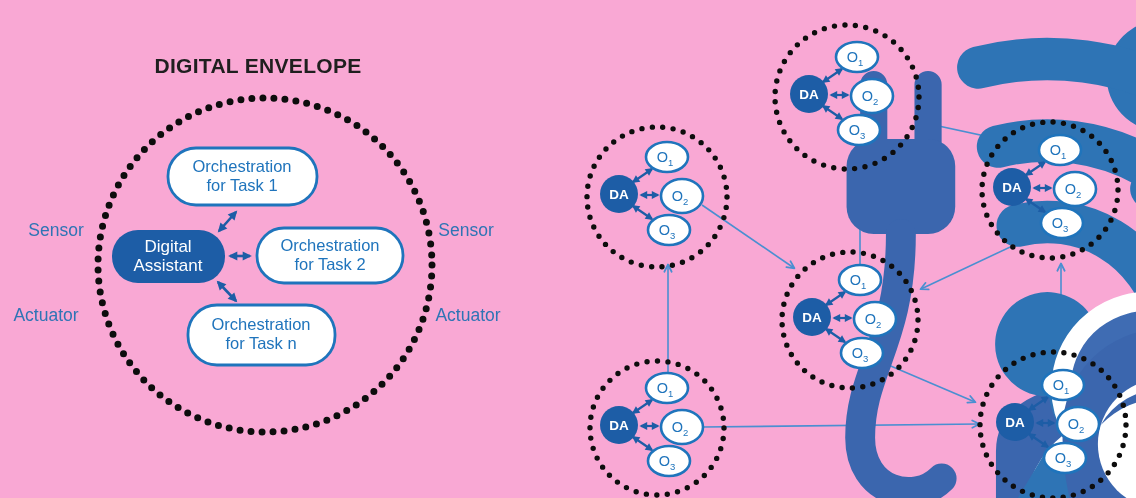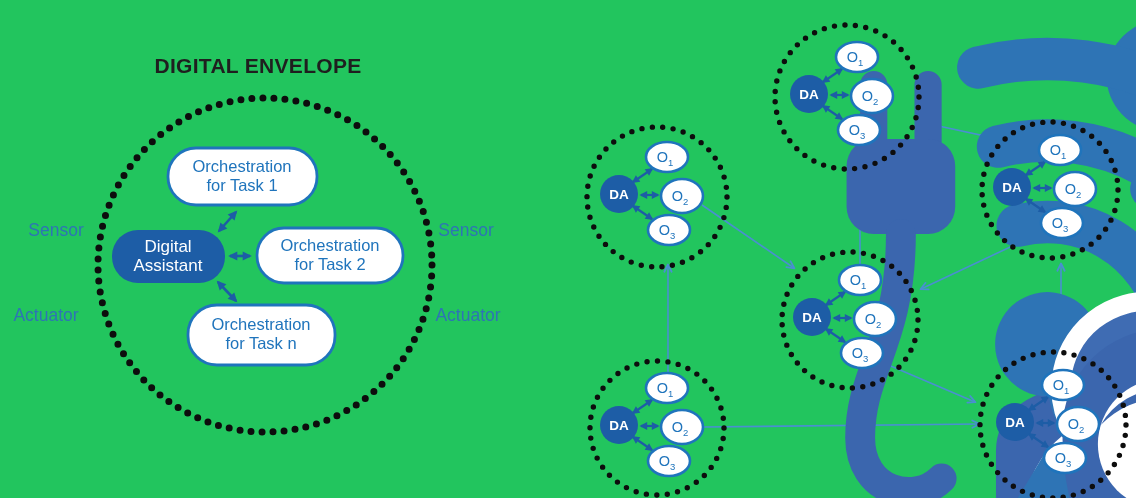--- a/index.html
+++ b/index.html
@@ -1,16 +1,16 @@
 <!DOCTYPE html>
 <html style="--primary-blue: #1d5da6; --outline-blue: #1f74bc; --connection-blue: #4a8fd1; --icon-blue: #3b66ae; --dot-black: #0d0d0d; --text-dark: #1f1f1f; --label-blue: #2e74b5;"><head>
 <meta charset="utf-8">
 <style>
   html,body{margin:0;padding:0;background:#fff;}
-  #stage{width:1136px;height:498px;position:relative;background:#22c55e;overflow:hidden;
+  #stage{width:1136px;height:498px;position:relative;background:#f9a8d4;overflow:hidden;
          font-family:"Liberation Sans", sans-serif;}
   svg{display:block}
   .title{font-size:21px;font-weight:bold;fill:var(--text-dark,#1f1f1f);text-anchor:middle;letter-spacing:.3px;}
   .bigring{fill:none;stroke:var(--dot-black,#0d0d0d);stroke-width:7;stroke-linecap:round;}
   .ring{fill:none;stroke:var(--dot-black,#0d0d0d);stroke-width:5.4;stroke-linecap:round;}
   .obox{fill:#fff;stroke:var(--outline-blue,#2470b3);stroke-width:2.8;}
   .otext{font-size:16.5px;fill:var(--outline-blue,#2470b3);text-anchor:middle;}
   .dabox{fill:var(--primary-blue,#1d5da6);}
   .datext{font-size:17px;fill:#fff;text-anchor:middle;}
   .da-arrow2{stroke:var(--primary-blue,#1d5da6);stroke-width:2.6;}

